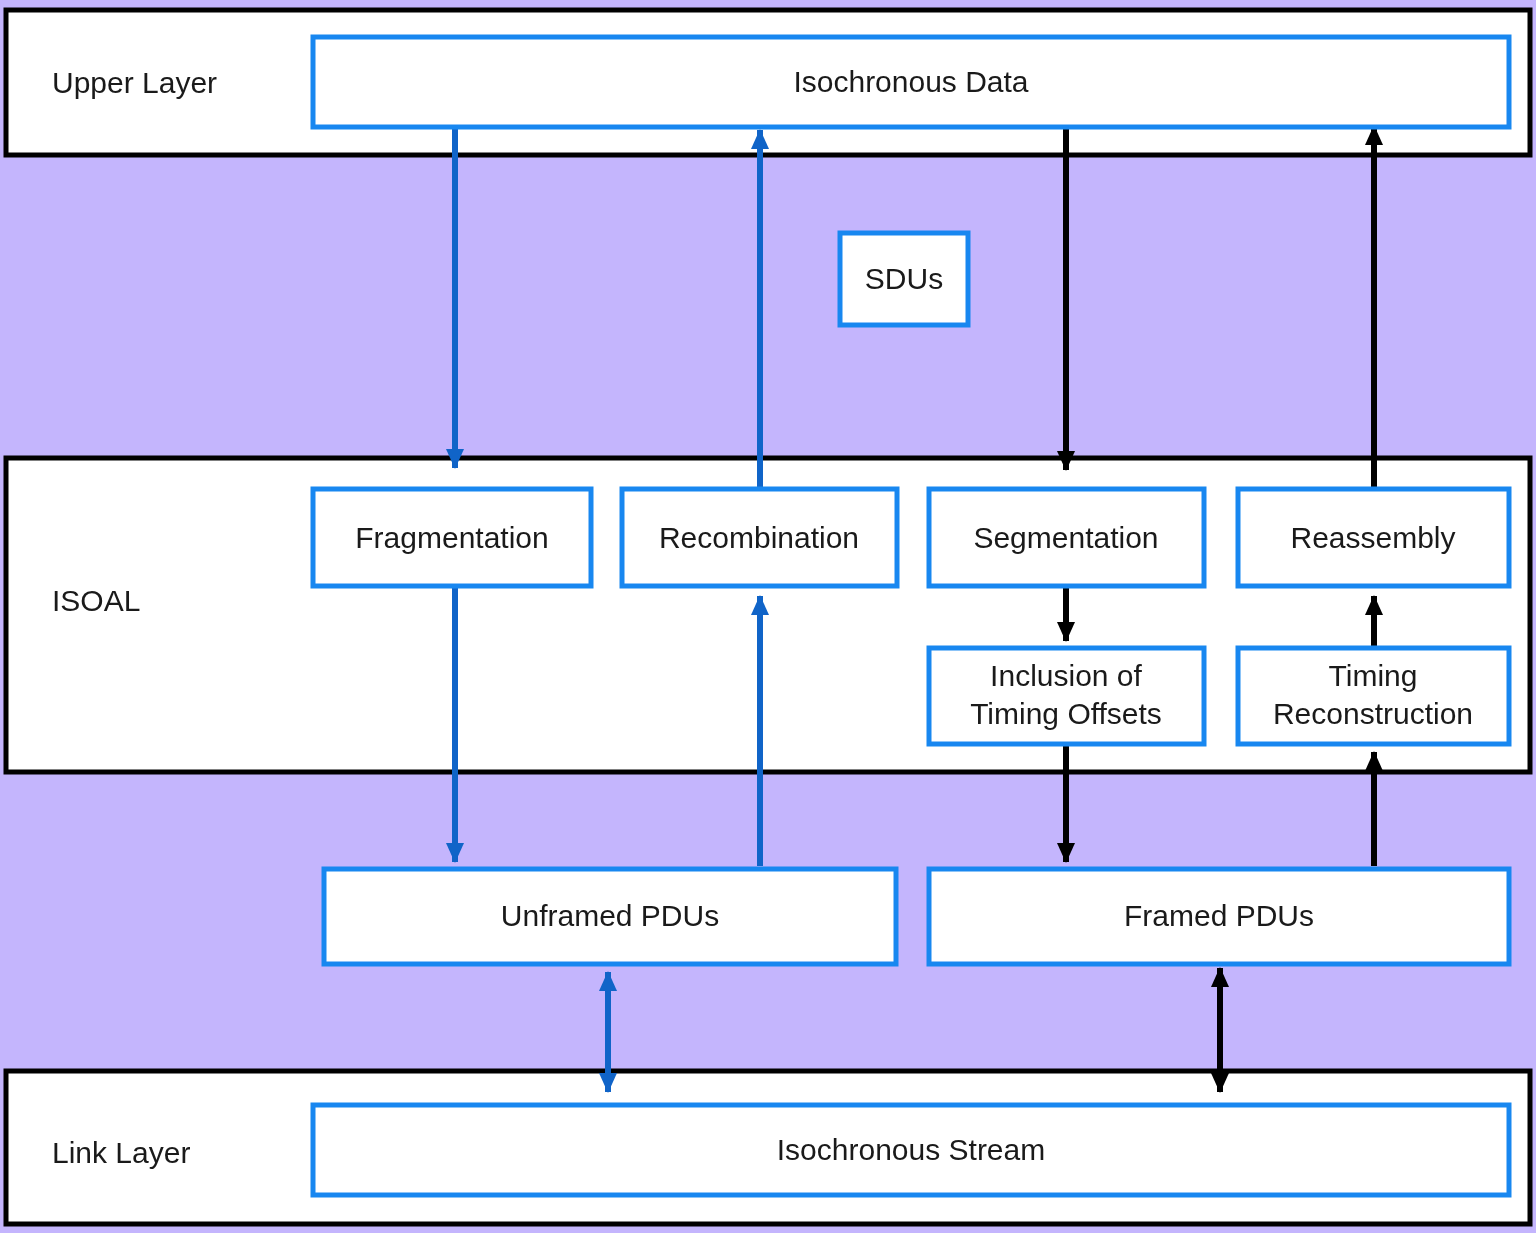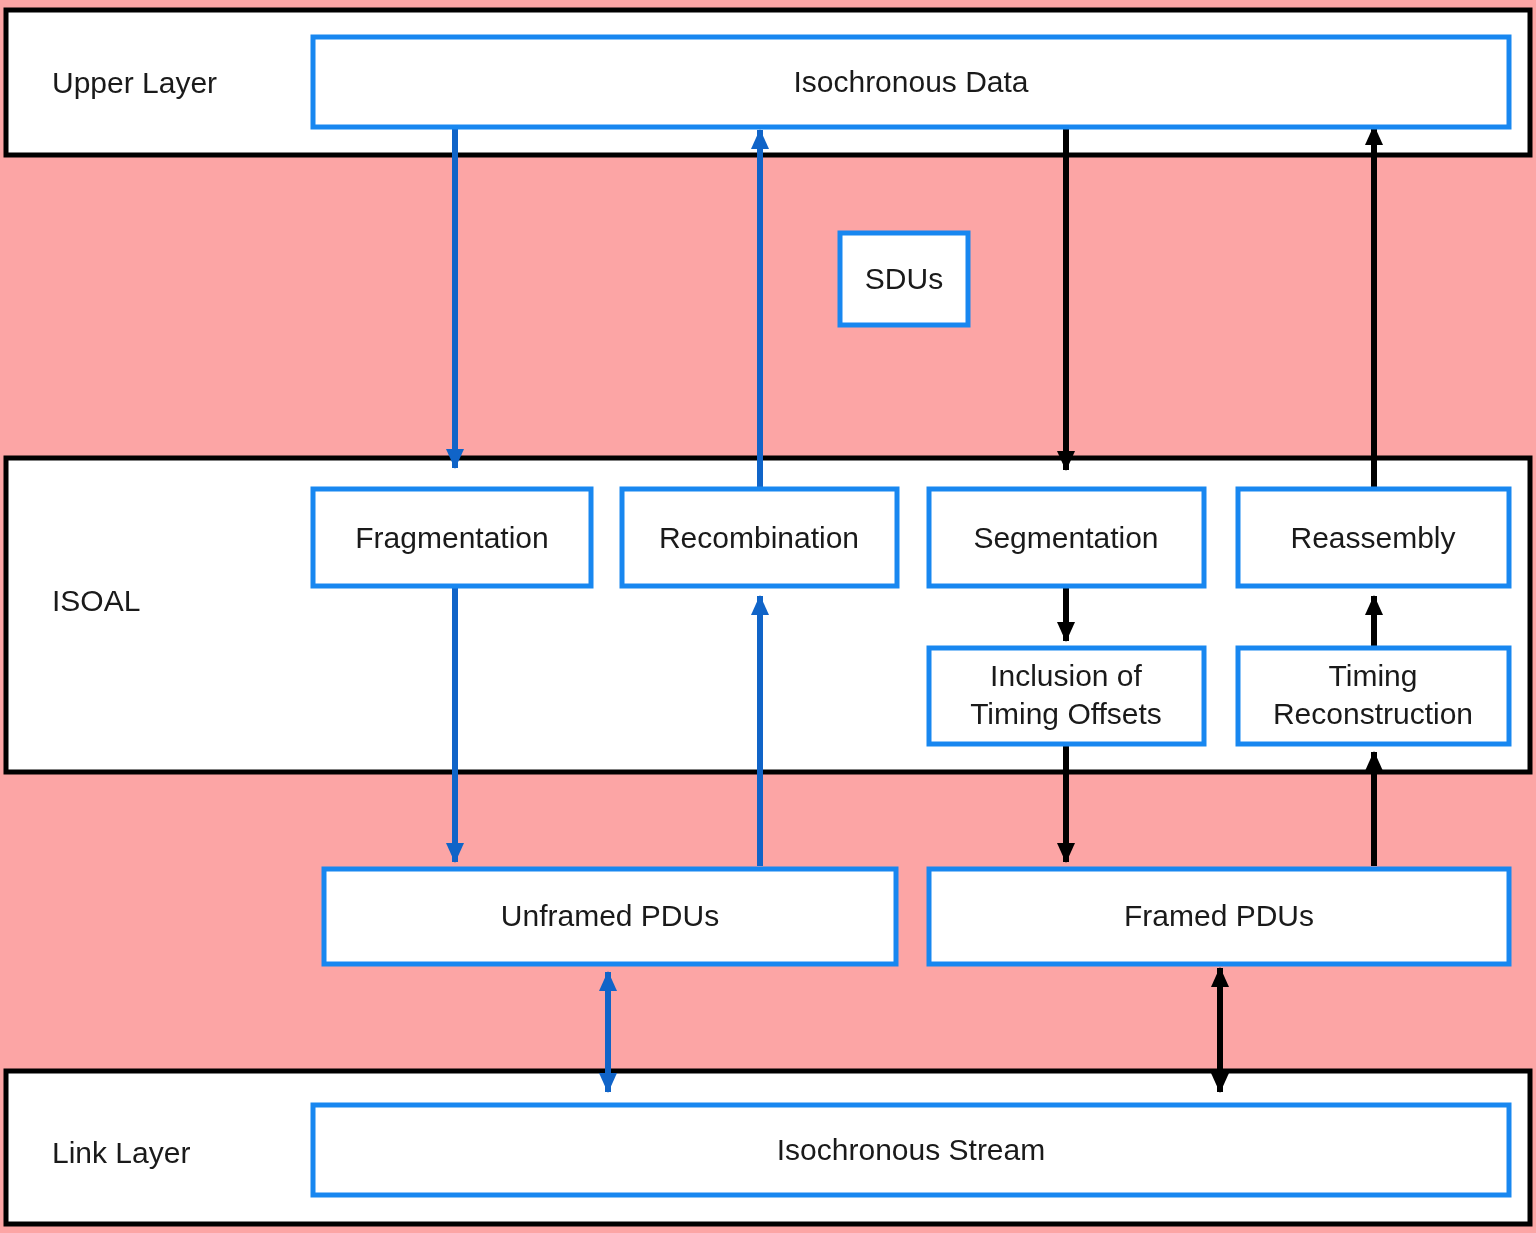--- a/index.html
+++ b/index.html
@@ -4,21 +4,21 @@
 <style>
   html, body {
     margin: 0;
     padding: 0;
     background: #ffffff;
   }
   #canvas-wrap {
     position: relative;
     width: 1536px;
     height: 1233px;
-    background: #fca5a5;
+    background: #c4b5fd;
     font-family: "Liberation Sans", sans-serif;
     text-align: center;
   }
   svg#diagram {
     display: block;
     width: 1536px;
     height: 1233px;
   }
   .layer-band {
     fill: #ffffff;

